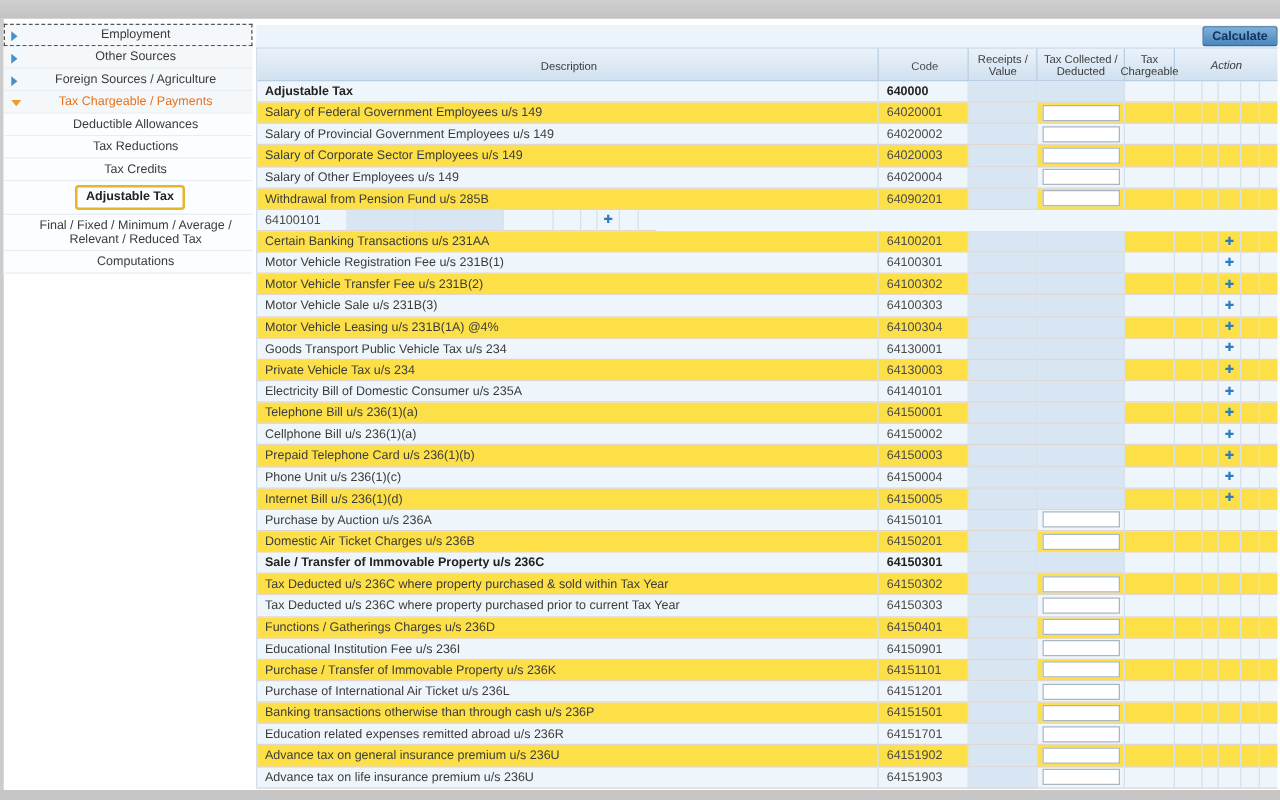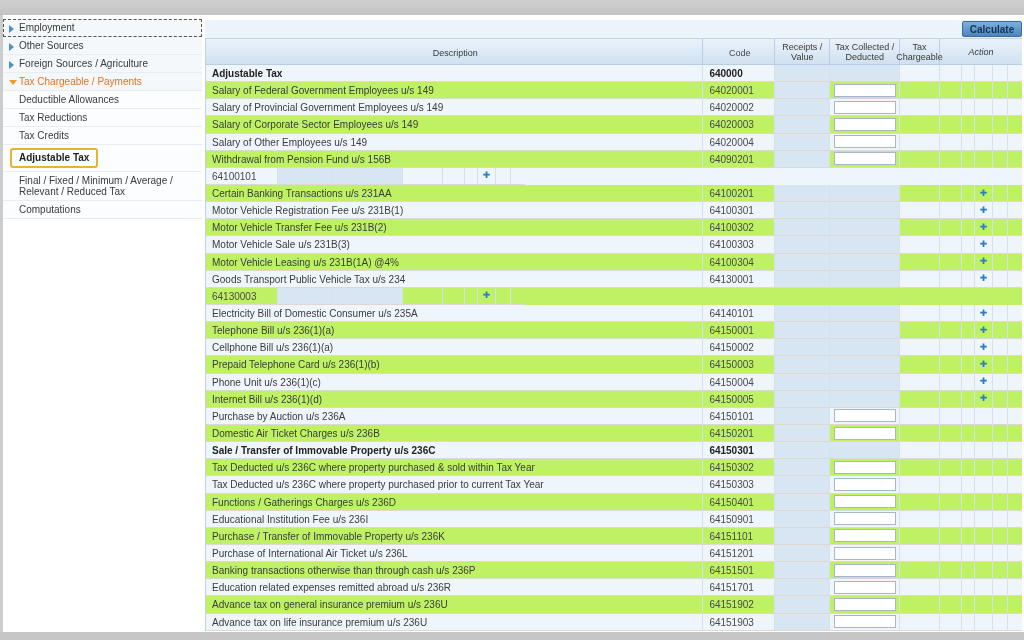--- a/index.html
+++ b/index.html
@@ -8,21 +8,21 @@
   .frame-top { position:absolute; left:0; top:0; width:1024px; height:15px;
     background:linear-gradient(#cfcfcf,#c3c3c3); }
   .frame-bottom { position:absolute; left:0; top:632px; width:1024px; height:8px;
     background:#c6c6c6; }
   .frame-left { position:absolute; left:0; top:15px; width:3px; height:617px; background:#cccccc; }
 
   
   .sidebar { position:absolute; left:3px; top:19px; width:199px; background:#fdfefe; }
   .sb-item { position:relative; min-height:17px; padding:3px 4px 3px 16px;
     font-size:10px; color:#3b3b3b; background:#f4f8fb; border-bottom:1px solid #e7edf2;
-    cursor:pointer; line-height:11px; }
+    cursor:pointer; line-height:11px;text-align:center; }
   .sb-item.sub { background:#fbfdfe; padding-left:16px; }
   .sb-item .arrow { position:absolute; left:6px; top:6px; width:0; height:0; }
   .arrow.right { border-top:4px solid transparent; border-bottom:4px solid transparent;
     border-left:5px solid #4a90c8; }
   .arrow.down { border-left:4px solid transparent; border-right:4px solid transparent;
     border-top:5px solid #f09a28; top:7px; }
   .sb-item.focused { outline:1px dashed #555; outline-offset:-1px; }
   .sb-item.active-section { color:#e8721c; font-weight:normal; }
   .sb-item.highlight { background:#d9e8f5; border-top:1px solid #c3d7e8; }
   .sel-box { display:inline-block; border:2px solid #e7b42f; border-radius:3px;
@@ -38,21 +38,21 @@
 
   
   .grid { position:absolute; left:205px; top:38px; width:817px;
     border-left:1px solid #c3d2e0; border-top:1px solid #c3d2e0; }
   .hrow { display:flex; height:26px; background:linear-gradient(#eaf2fa,#cfe0f0); }
   .hcell { display:flex; align-items:center; justify-content:center; text-align:center;
     font-size:9px; color:#3a3a3a; border-right:1px solid #b9cee2;
     border-bottom:1px solid #b9cee2; line-height:10px; padding:0 2px; }
   .trow { display:flex; height:17.152px; }
   .trow.odd  { background:#eef5fb; }
-  .trow.even { background:#bef264; }
+  .trow.even { background:#fde047; }
   .tcell { border-right:1px solid #d6e1ec; border-bottom:1px solid #e2d6d0;
     font-size:10px; color:#3c3c3c; overflow:hidden; white-space:nowrap; }
   .c-desc { width:498px; padding:3px 4px 0 6px; }
   .c-code { width:72px;  padding:3px 4px 0 6px; color:#4a4a4a; }
   .c-rec  { width:55px; }
   .c-tax  { width:70px; display:flex; align-items:center; justify-content:center; }
   .c-chg  { width:40px; }
   .c-act  { width:22px; } .c-act2 { width:13px; } .c-act3 { width:18px;
     display:flex; align-items:center; justify-content:center; }
   .c-act4 { width:15px; } .c-act5 { width:14px; border-right:none; }
@@ -158,21 +158,21 @@
           <input class="cellinput" style="">
         </div>
         <div class="tcell c-chg"></div>
         <div class="tcell c-act"></div>
         <div class="tcell c-act2"></div>
         <div class="tcell c-act3"></div>
         <div class="tcell c-act4"></div>
         <div class="tcell c-act5"></div>
       </div>
       <div class="trow even">
-        <div class="tcell c-desc">Withdrawal from Pension Fund u/s 156B</div>
+        <div class="tcell c-desc">Withdrawal from Pension Fund u/s 285B</div>
         <div class="tcell c-code">64090201</div>
         <div class="tcell c-rec ro"></div>
         <div class="tcell c-tax">
           <input class="cellinput" style="">
         </div>
         <div class="tcell c-chg"></div>
         <div class="tcell c-act"></div>
         <div class="tcell c-act2"></div>
         <div class="tcell c-act3"></div>
         <div class="tcell c-act4"></div>
@@ -269,20 +269,21 @@
         <div class="tcell c-chg"></div>
         <div class="tcell c-act"></div>
         <div class="tcell c-act2"></div>
         <div class="tcell c-act3">
           <span class="plus">✚</span>
         </div>
         <div class="tcell c-act4"></div>
         <div class="tcell c-act5"></div>
       </div>
       <div class="trow even">
+        <div class="tcell c-desc">Private Vehicle Tax u/s 234</div>
         <div class="tcell c-code">64130003</div>
         <div class="tcell c-rec ro"></div>
         <div class="tcell c-tax ro"></div>
         <div class="tcell c-chg"></div>
         <div class="tcell c-act"></div>
         <div class="tcell c-act2"></div>
         <div class="tcell c-act3">
           <span class="plus">✚</span>
         </div>
         <div class="tcell c-act4"></div>

